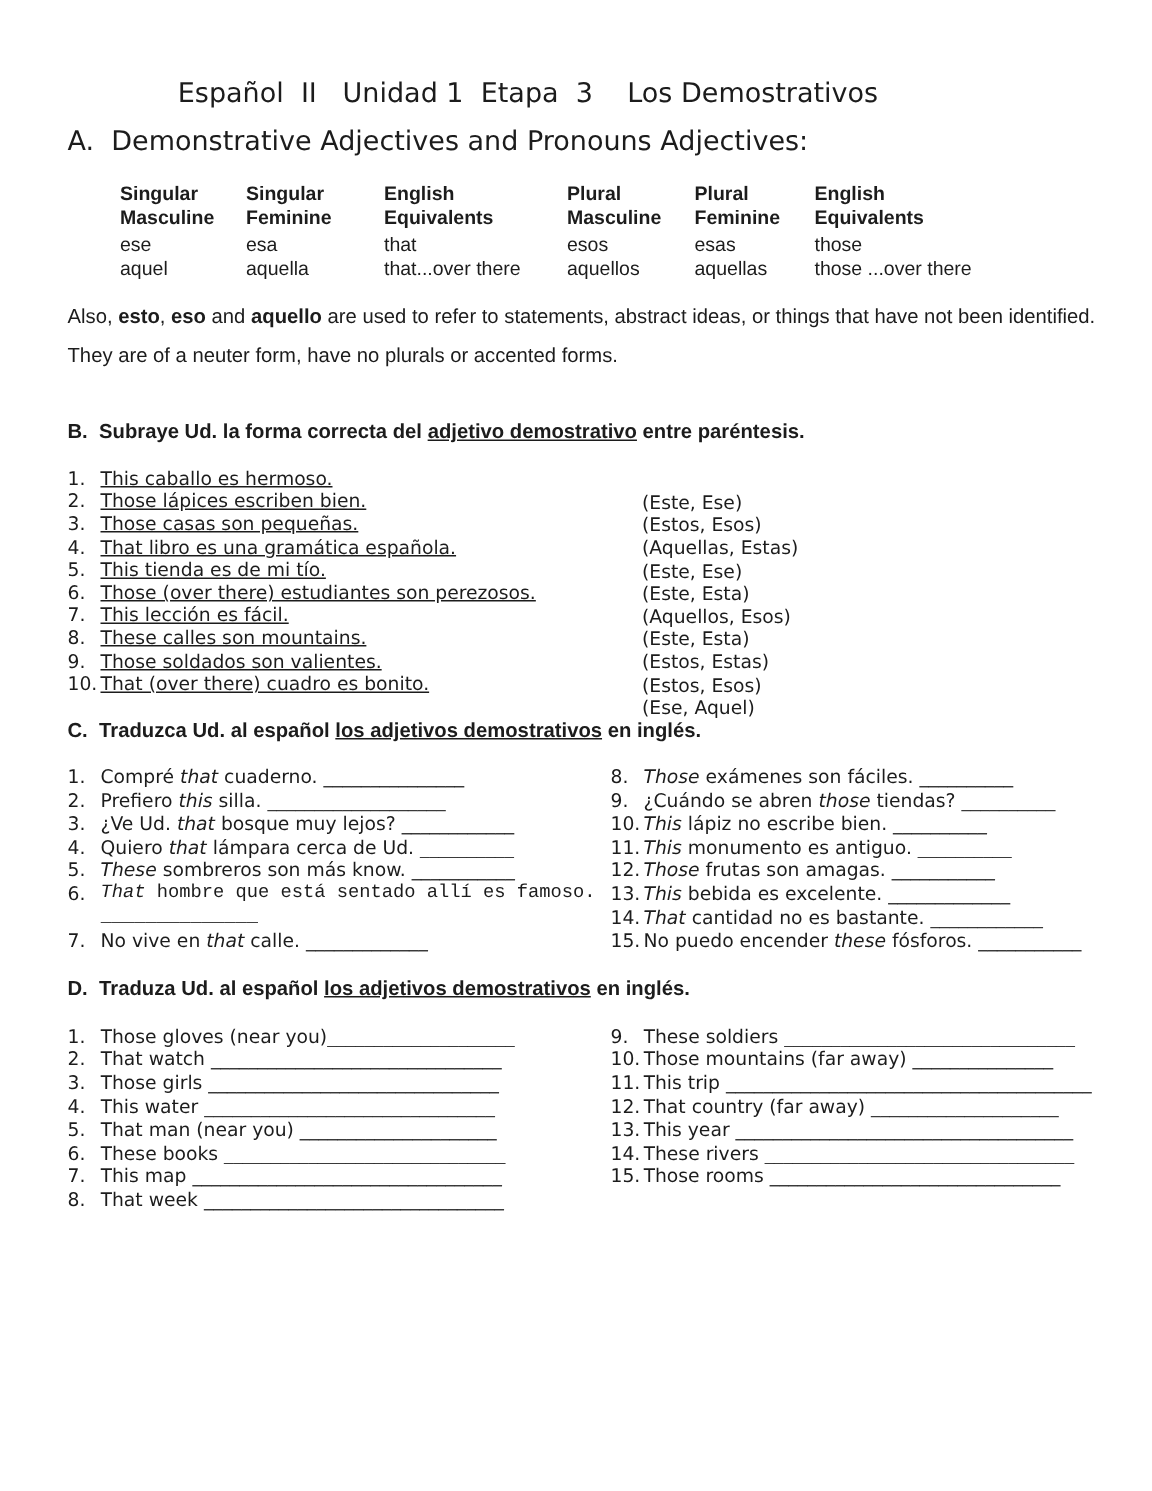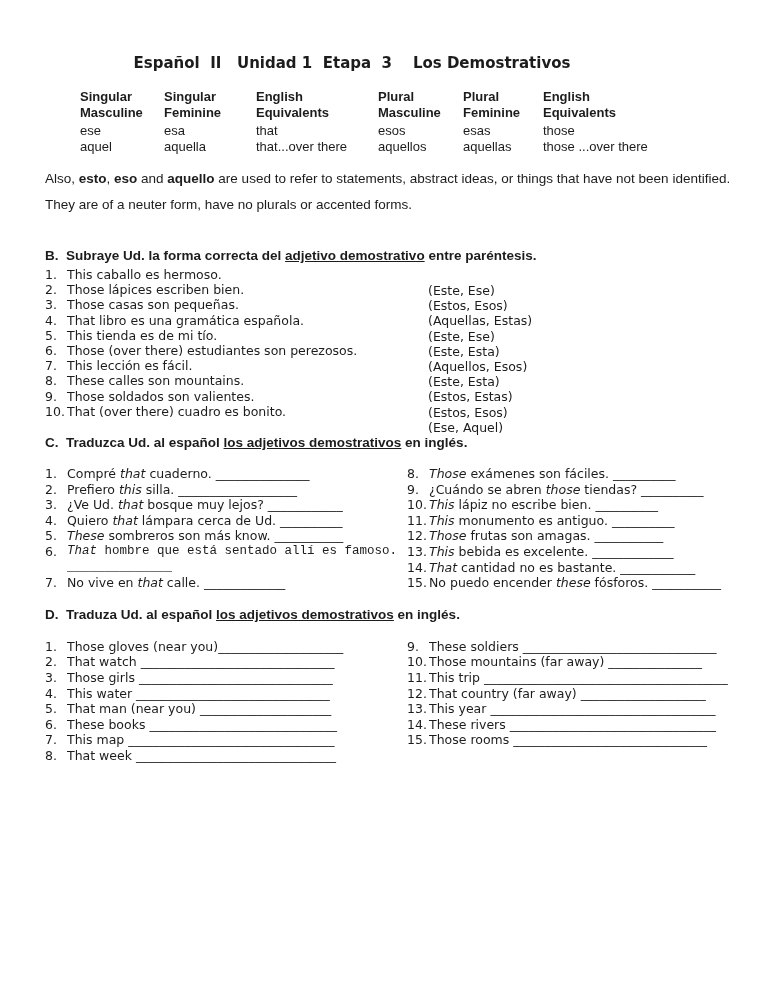--- a/index.html
+++ b/index.html
@@ -4,21 +4,21 @@
 <style>
   html,body{margin:0;padding:0;background:#e8e8e8;}
   .page{
     width:768px;height:994px;background:#ffffff;color:#1c1c1c;
     position:relative;overflow:hidden;margin:0 auto;
     font-family:"DejaVu Sans",sans-serif;
   }
   .content{padding:56px 33px 0 45px;}
 
   
-  .vb{font-family:"DejaVu Sans",sans-serif;font-weight:bold;font-size:15px;line-height:14px;white-space:pre-wrap;}
+  .vb{font-family:"DejaVu Sans",sans-serif;font-weight:normal;font-size:18px;line-height:14px;white-space:pre-wrap;}
   
   .tb{font-family:"Liberation Sans",sans-serif;font-weight:bold;font-size:13.5px;line-height:14px;white-space:pre-wrap;}
 
   .title{text-align:center;margin-right:76px;}
   .hA{margin-top:18px;}
 
   .dtable{margin:19px 0 0 35px;font-family:"Liberation Sans",sans-serif;font-size:13px;}
   .dtable .hrow{display:flex;font-weight:bold;line-height:15.5px;margin-bottom:3px;}
   .dtable .drow{display:flex;line-height:16px;}
   .dtable .c0{width:84px;}
@@ -33,21 +33,21 @@
 
   .example{margin-top:21px;}
 
   .headB{margin-top:31px;}
   .headC{margin-top:17px;}
   .headD{margin-top:17px;}
   .u{text-decoration:underline;}
   .i{font-style:italic;}
   .b{font-weight:bold;}
 
-  .list-b{margin-top:4px;font-size:12.5px;line-height:15.2px;}
+  .list-b{margin-top:16px;font-size:12.5px;line-height:15.2px;text-decoration:underline;}
   .list-b .row{position:relative;white-space:nowrap;}
   .num{display:inline-block;width:22px;vertical-align:top;}
   .list-b .answer{position:absolute;left:383px;top:16px;}
 
   .cols{display:flex;margin-top:16px;font-size:12.5px;line-height:15.6px;}
   .colsD{margin-top:17px;}
   .colL{width:362px;flex:0 0 362px;}
   .colR{flex:1;min-width:0;}
   .cols .row{display:flex;}
   .cols .num{flex:0 0 22px;}
@@ -55,20 +55,21 @@
   .cols .text.wrapok{white-space:normal;font-family:Liberation Mono, monospace;}
 </style>
 </head>
 <body>
 
 <div class="page">
   <div class="content">
 
     <div class="vb title">Español  II   Unidad 1  Etapa  3    Los Demostrativos</div>
 
+    <div class="vb hA">A.  Demonstrative Adjectives and Pronouns Adjectives:</div>
 
     <div class="dtable">
       <div class="hrow" id="tbl-head">
           <div class="c0">Singular<br>Masculine</div>
           <div class="c1">Singular<br>Feminine</div>
           <div class="c2">English<br>Equivalents</div>
           <div class="c3">Plural<br>Masculine</div>
           <div class="c4">Plural<br>Feminine</div>
           <div class="c5">English<br>Equivalents</div>
         </div>

